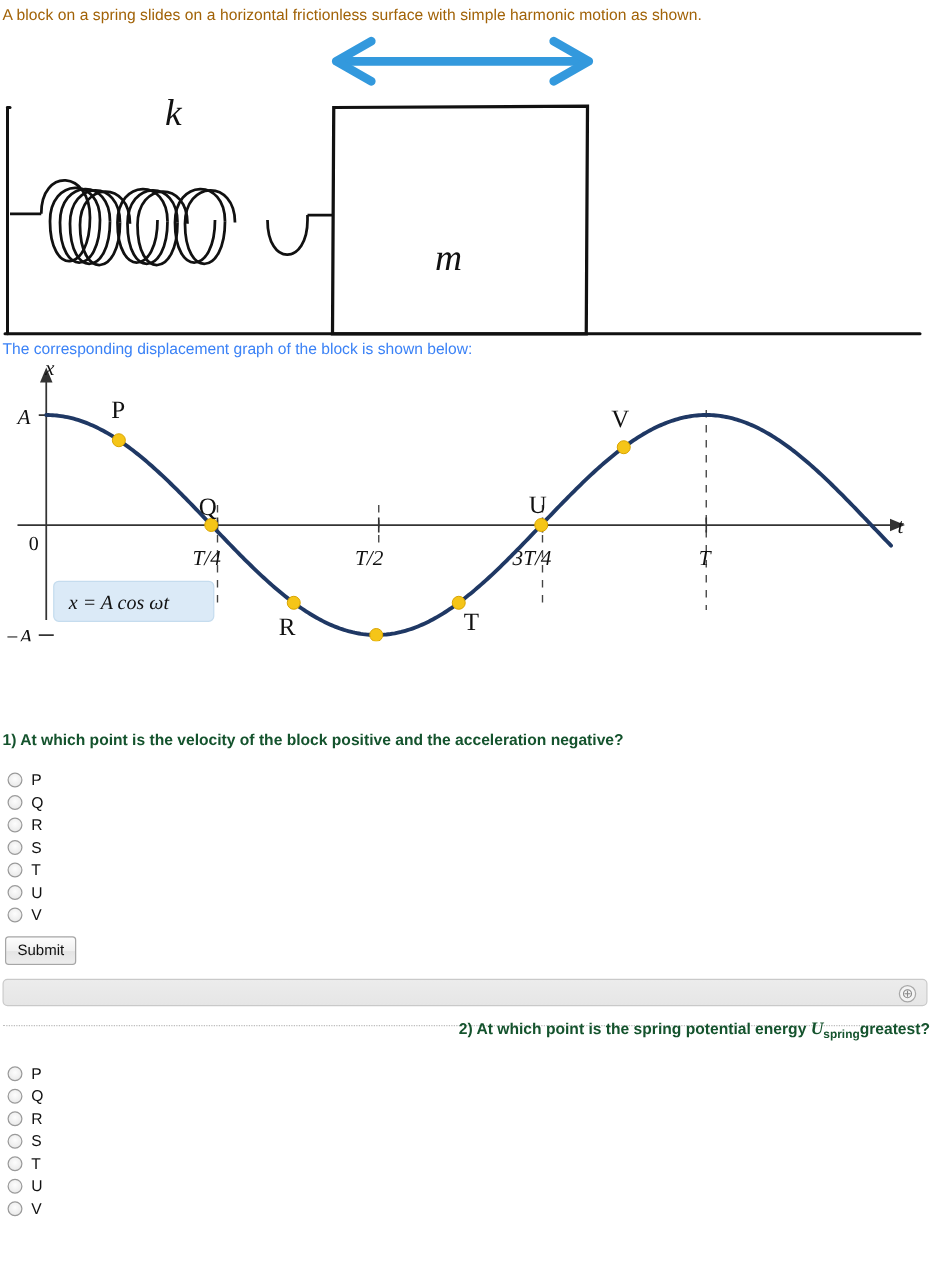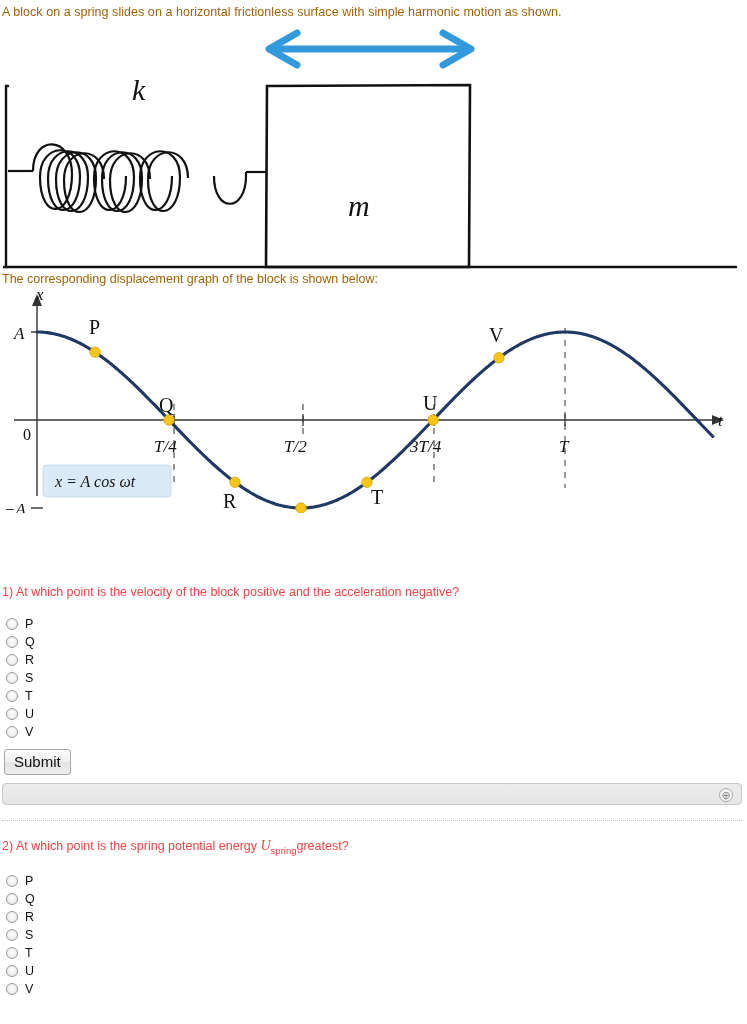--- a/index.html
+++ b/index.html
@@ -35,46 +35,47 @@
     width: 740px;
     height: 245px;
   }
   .figure-block svg { display: block; }
 
   .caption-graph {
     position: absolute;
     left: 2px;
     top: 272px;
     font-size: 12.5px;
-    color: #a16207;
+    color: #3b82f6;
   }
 
   
   .graph-area {
     position: absolute;
     left: 0px;
     top: 288px;
     width: 740px;
     height: 225px;
   }
   .graph-area svg { display: block; }
 
   
   .question {
     position: absolute;
     left: 2px;
     width: 742px;
   }
   .q1 { top: 585px; }
-  .q2 { top: 838px; }
+  .q2 { top: 816px; text-align: right; }
 
   .q-text {
     font-size: 12.5px;
-    color: #ef4444;
+    color: #14532d;
     margin: 0 0 16px 0;
+    font-weight: bold;
   }
   .q-text .sub-wrap {
     font-style: italic;
     font-family: "Liberation Serif", serif;
     font-size: 14px;
   }
   .q-text .sub-wrap sub {
     font-style: normal;
     font-size: 9.5px;
     font-family: "Liberation Sans", sans-serif;
@@ -99,21 +100,21 @@
   .choice-label {
     font-size: 12.5px;
     color: #111;
     line-height: 18px;
   }
 
   .submit-btn {
     margin: 8px 0 0 2px;
     padding: 3px 9px 4px 9px;
     font-family: "Liberation Sans", sans-serif;
-    font-size: 15px;
+    font-size: 12px;
     color: #111;
     border: 1px solid #a6a6a6;
     border-radius: 3px;
     background: linear-gradient(to bottom, #fdfdfd 0%, #f0f0f0 50%, #e4e4e4 51%, #ededed 100%);
     cursor: pointer;
   }
 
   
   .answer-bar {
     position: absolute;

